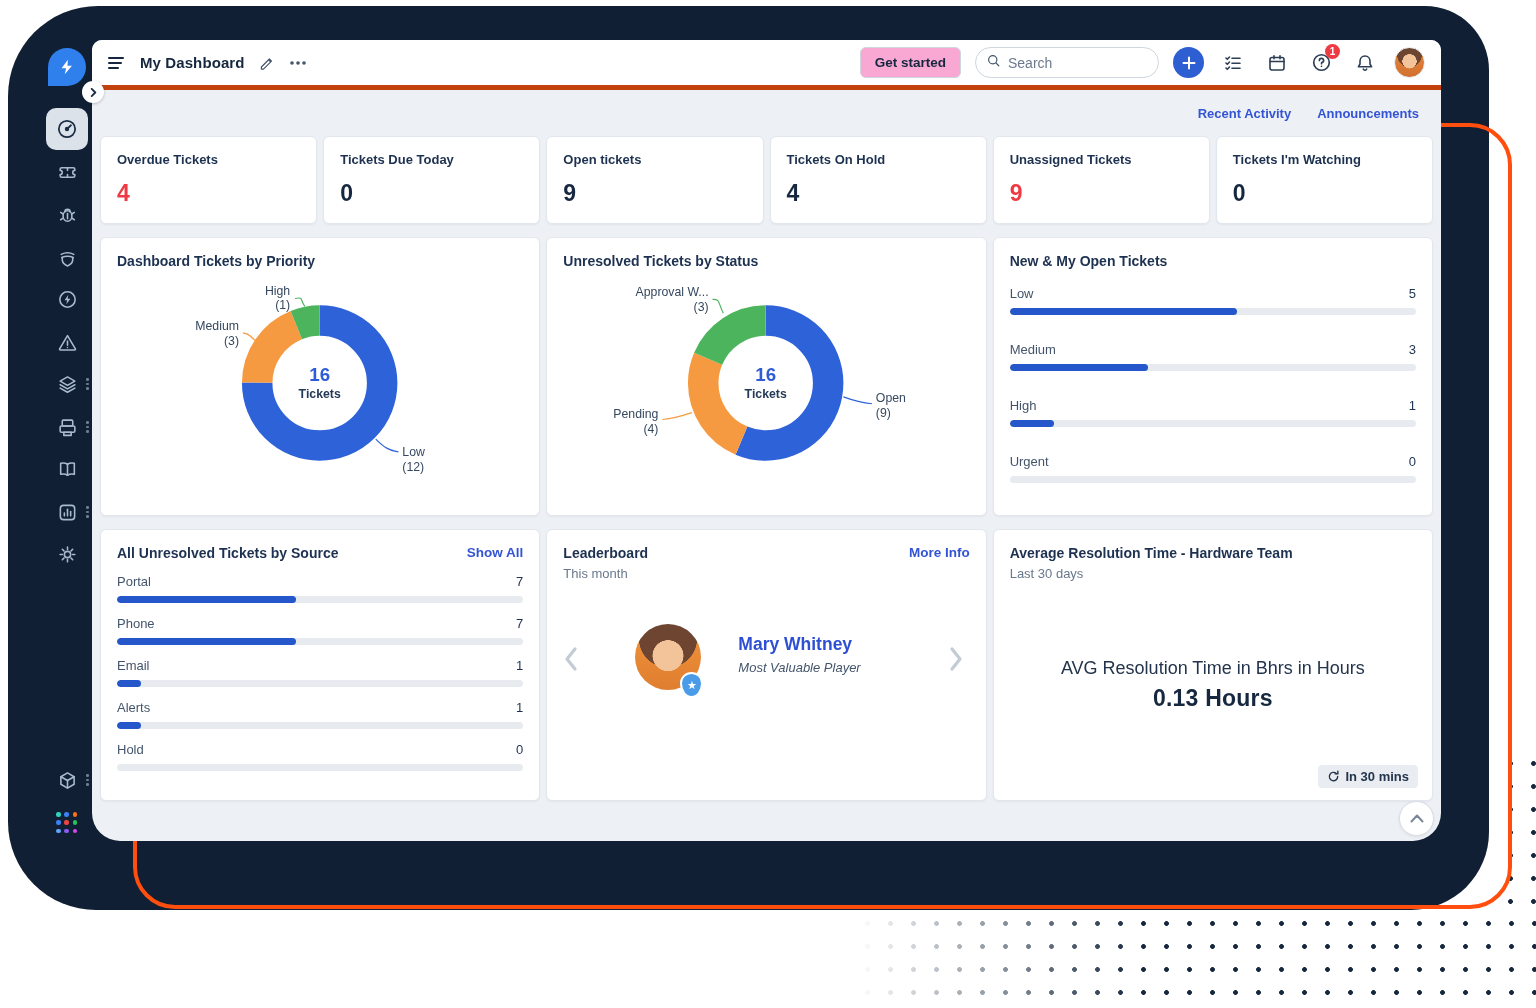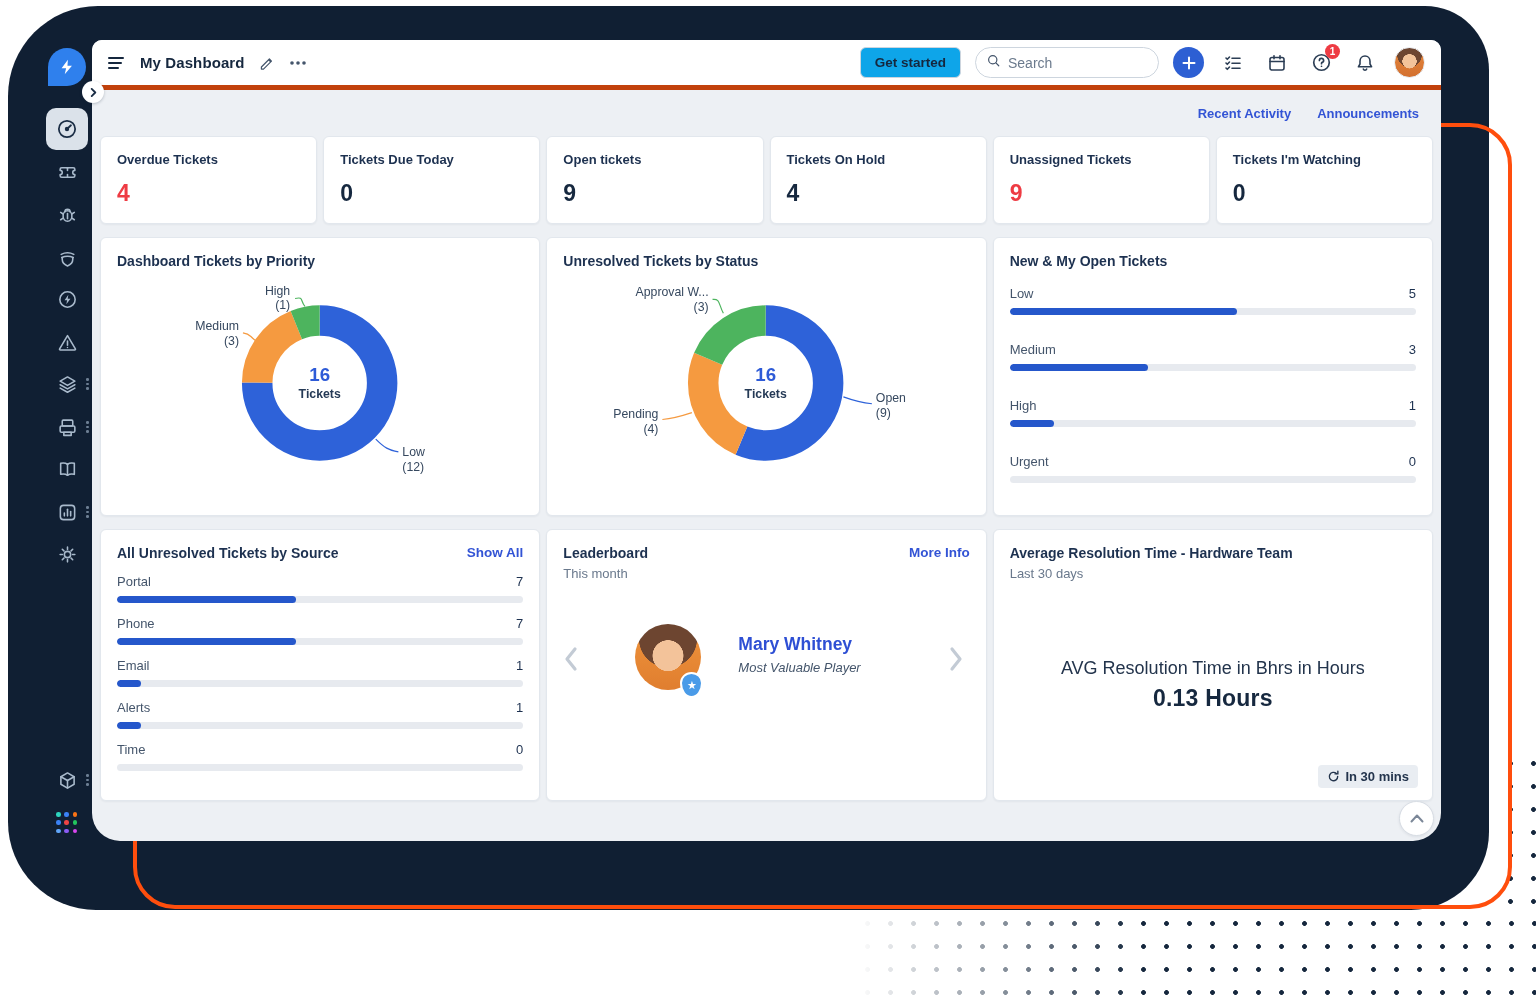--- a/index.html
+++ b/index.html
@@ -35,21 +35,21 @@
                grid-template-columns:repeat(3,1fr); gap:3px; }
   .apps-grid i { width:4.5px; height:4.5px; border-radius:50%; }
 
   
   .content { position:absolute; left:92px; top:40px; width:1349px; height:801px;
              border-radius:10px 10px 28px 28px; overflow:hidden; display:flex; flex-direction:column; background:#edf0f4; }
   .topbar { height:50px; background:#fff; border-bottom:5px solid #c2410c; display:flex; align-items:center; padding:0 16px; flex:none; }
   .page-title { font-size:15px; font-weight:bold; color:#15273e; margin-left:14px; letter-spacing:.1px; }
   .tb-ico { display:flex; align-items:center; justify-content:center; }
   .tb-right { margin-left:auto; display:flex; align-items:center; gap:14px; }
-  .btn-get-started { background:#0ea5e9; border:1px solid #cdd5de; border-radius:6px; height:31px; padding:0 14px;
+  .btn-get-started { background:#f9a8d4; border:1px solid #cdd5de; border-radius:6px; height:31px; padding:0 14px;
                      font-size:13.5px; font-weight:bold; color:#15273e; font-family:inherit; cursor:pointer; }
   .search { width:184px; height:31px; border:1px solid #cdd5de; border-radius:16px; display:flex; align-items:center; padding:0 10px; gap:7px; background:#fff; }
   .search input { border:none; outline:none; width:120px; font-size:14px; color:#38465a; font-family:inherit; background:transparent; }
   .search input::placeholder { color:#6b7a8d; }
   .plus-btn { width:31px; height:31px; border-radius:50%; background:#2d5fd3; display:flex; align-items:center; justify-content:center; border:none; cursor:pointer; }
   .round-ico { position:relative; width:30px; height:30px; display:flex; align-items:center; justify-content:center; }
   .round-ico svg { stroke:#2c3e55; fill:none; stroke-width:1.6; stroke-linecap:round; stroke-linejoin:round; }
   .badge { position:absolute; top:-4px; right:-4px; min-width:15px; height:15px; background:#ee3b43; color:#fff; font-size:10px;
            font-weight:bold; border-radius:8px; display:flex; align-items:center; justify-content:center; padding:0 3px; }
   .avatar { width:31px; height:31px; border-radius:50%;
@@ -503,21 +503,21 @@
             <div class="hbar-top">
                 <span>Alerts</span>
                 <span class="val">1</span>
               </div>
             <div class="hbar-track">
                 <div class="hbar-fill" style="width: 6%; background: rgb(37, 87, 203);"></div>
               </div>
           </div>
           <div class="hbar-row">
             <div class="hbar-top">
-                <span>Time</span>
+                <span>Hold</span>
                 <span class="val">0</span>
               </div>
             <div class="hbar-track">
                 <div class="hbar-fill" style="width: 0%; background: rgb(37, 87, 203);"></div>
               </div>
           </div>
         </div>
 
         <div class="card">
           <div class="card-head">

